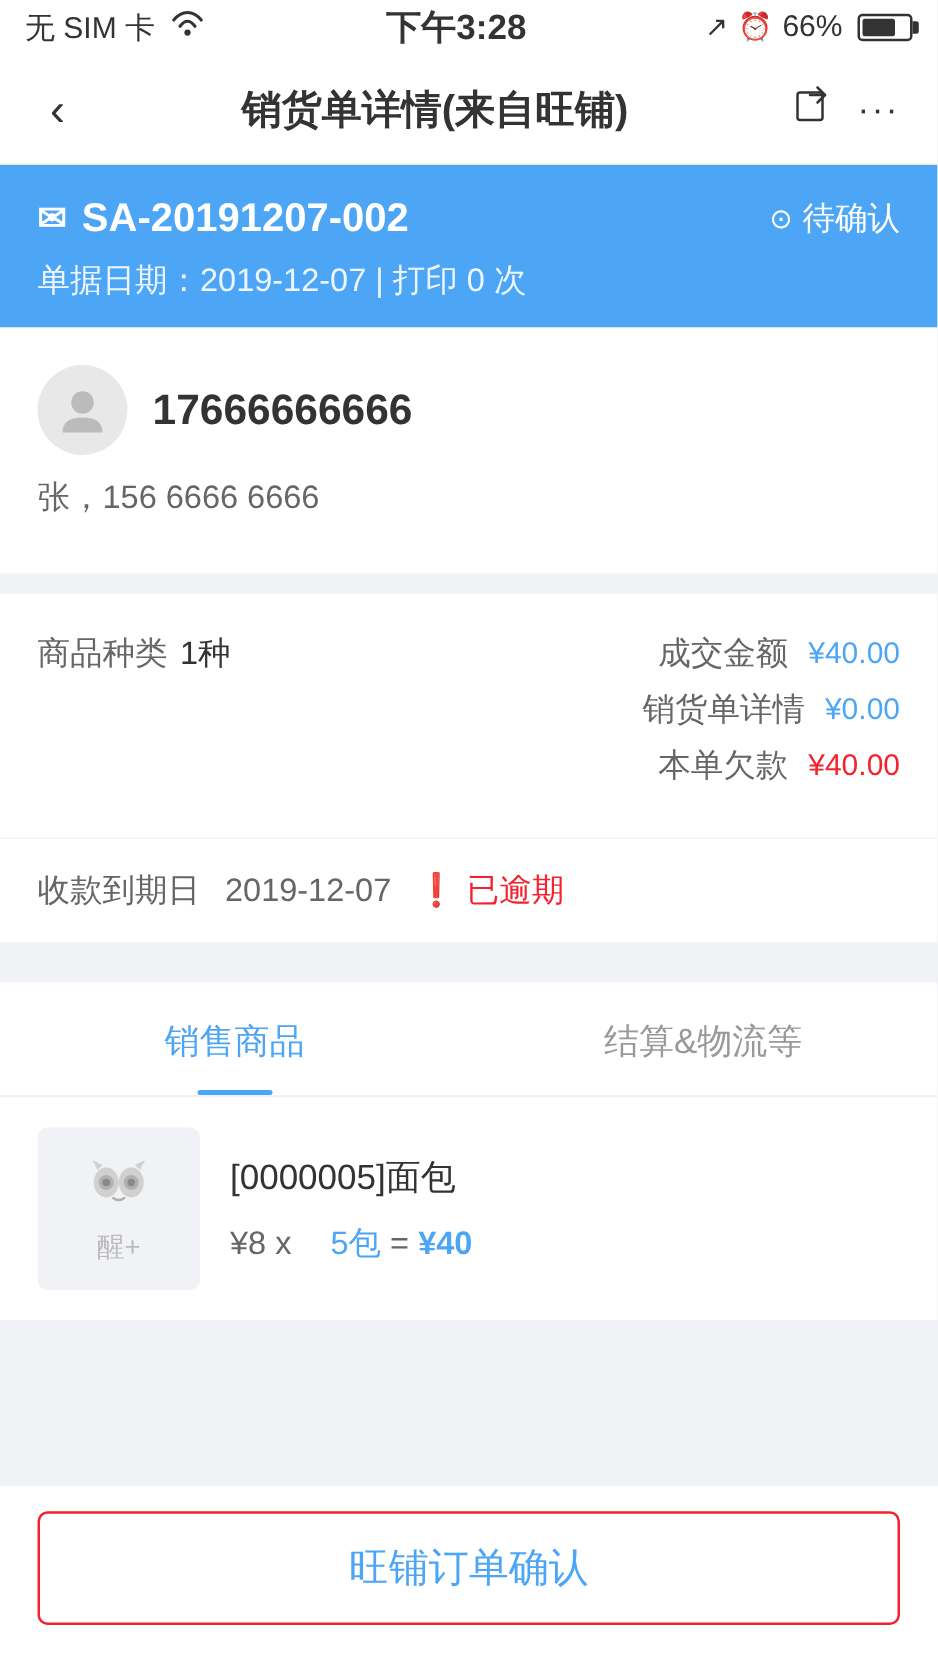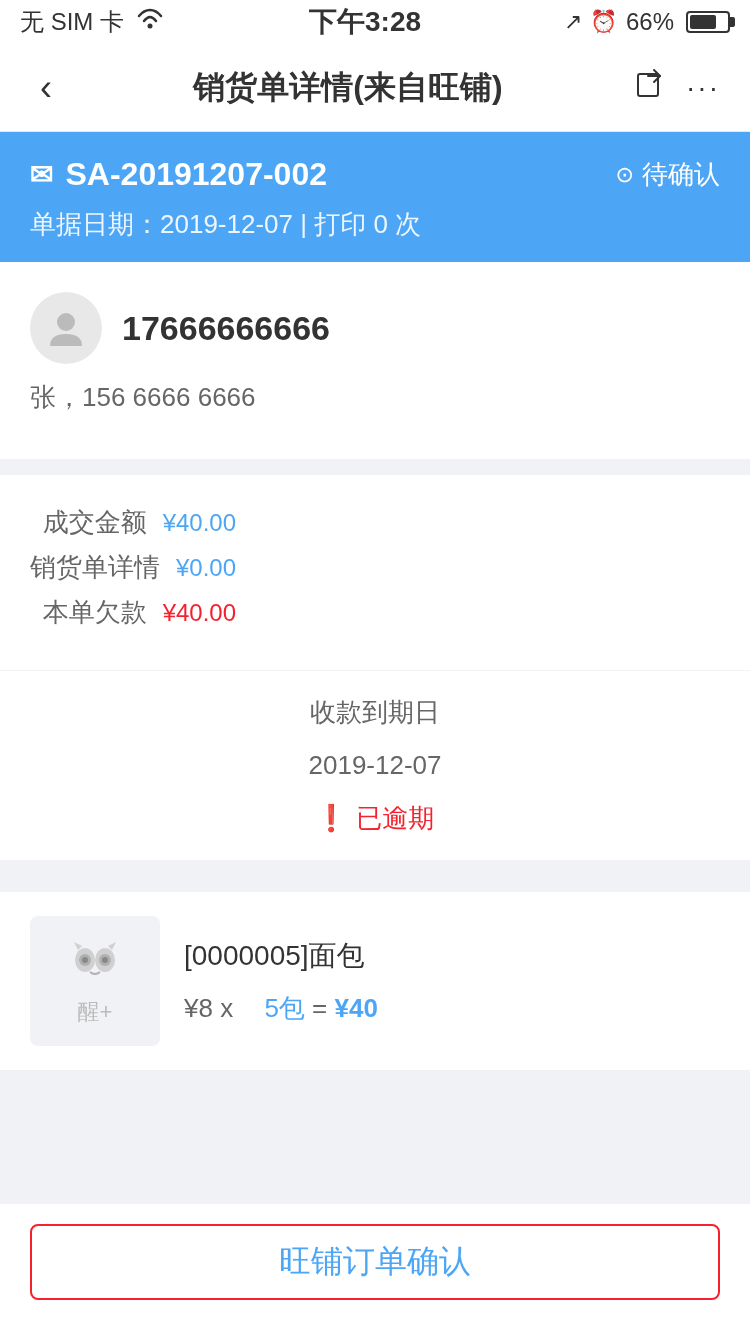--- a/index.html
+++ b/index.html
@@ -200,21 +200,20 @@
     
     .due-section {
       background: #fff;
       padding: 24px 30px;
       border-top: 1px solid #f0f2f5;
       display: flex;
       align-items: center;
       font-size: 26px;
       color: #666;
       gap: 20px;
-      flex-direction: column;
     }
     .overdue-badge {
       display: flex;
       align-items: center;
       gap: 8px;
       color: #f5222d;
       font-size: 26px;
     }
 
     
@@ -297,21 +296,21 @@
     .bottom-bar {
       position: fixed;
       bottom: 0;
       left: 0;
       width: 750px;
       background: #fff;
       padding: 20px 30px 34px;
     }
     .confirm-btn {
       width: 100%;
-      height: 76px;
+      height: 91px;
       border: 2px solid #f5222d;
       border-radius: 8px;
       background: #fff;
       color: #4da6f5;
       font-size: 32px;
       font-weight: 500;
       cursor: pointer;
       display: flex;
       align-items: center;
       justify-content: center;
@@ -382,20 +381,24 @@
     </div>
     <span class="customer-name">17666666666</span>
   </div>
   <div class="customer-info">张，156 6666 6666</div>
 </div>
 
 <div class="divider"></div>
 
 <div class="summary-section">
   <div class="summary-row">
+    <div class="summary-left">
+      <span class="summary-label">商品种类</span>
+      <span class="summary-value">1种</span>
+    </div>
     <div class="summary-right">
       <div class="amount-row">
         <span class="amount-label">成交金额</span>
         <span class="amount-value">¥40.00</span>
       </div>
       <div class="amount-row">
         <span class="amount-label">销货单详情</span>
         <span class="amount-value">¥0.00</span>
       </div>
       <div class="amount-row">
@@ -411,20 +414,28 @@
   <span>2019-12-07</span>
   <span class="overdue-badge">
     <span>❗</span>
     <span>已逾期</span>
   </span>
 </div>
 
 <div class="divider"></div>
 
 <div class="tabs-section">
+  <div class="tabs-header">
+    <div class="tab-item active">
+      <span>销售商品</span>
+    </div>
+    <div class="tab-item">
+      <span>结算&amp;物流等</span>
+    </div>
+  </div>
 
   <div class="product-list">
     <div class="product-item">
       <div class="product-thumb">
         <div class="product-thumb-inner">
           <svg width="70" height="50" viewBox="0 0 70 50">
 
             <ellipse cx="25" cy="24" rx="10" ry="12" fill="#d0d0d0"></ellipse>
             <ellipse cx="45" cy="24" rx="10" ry="12" fill="#d0d0d0"></ellipse>
             <circle cx="25" cy="24" r="6" fill="#b0b0b0"></circle>

